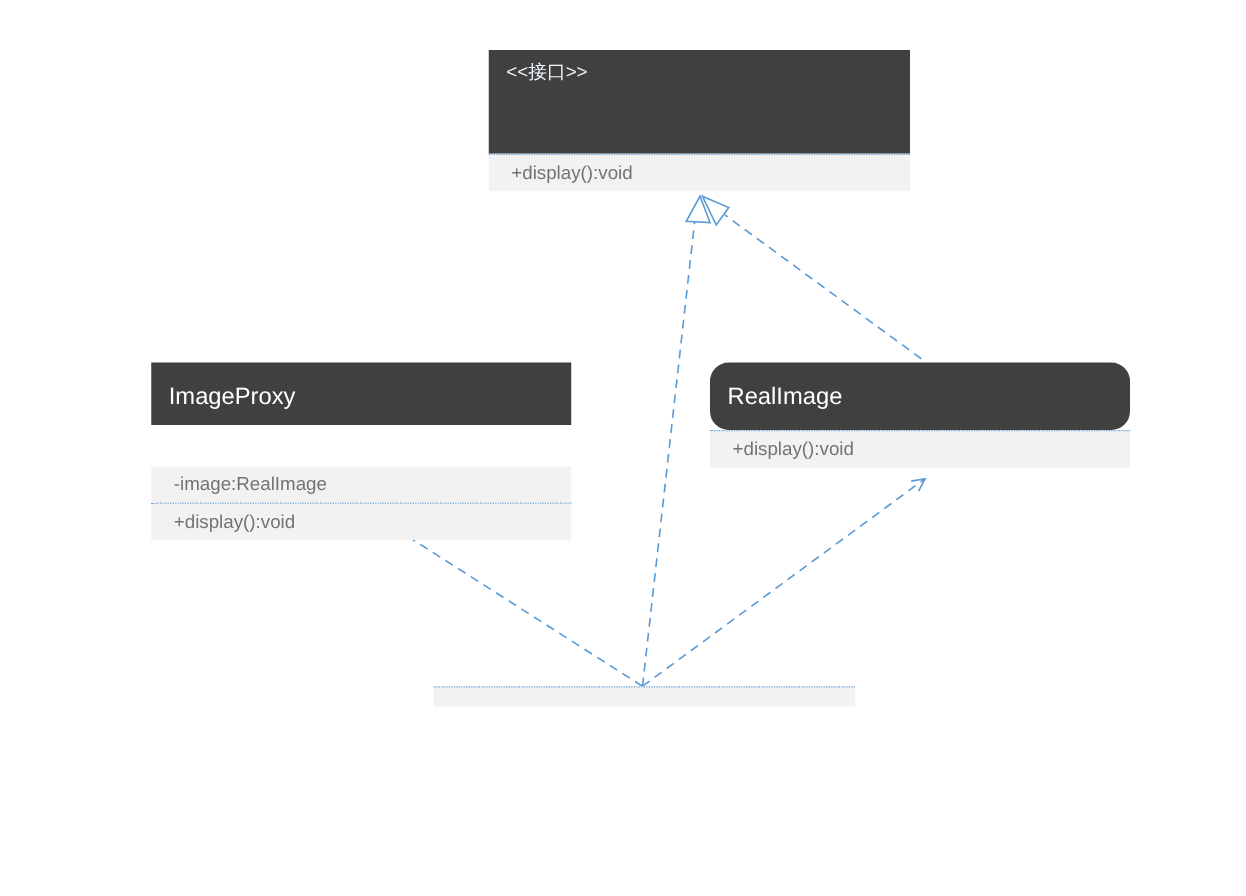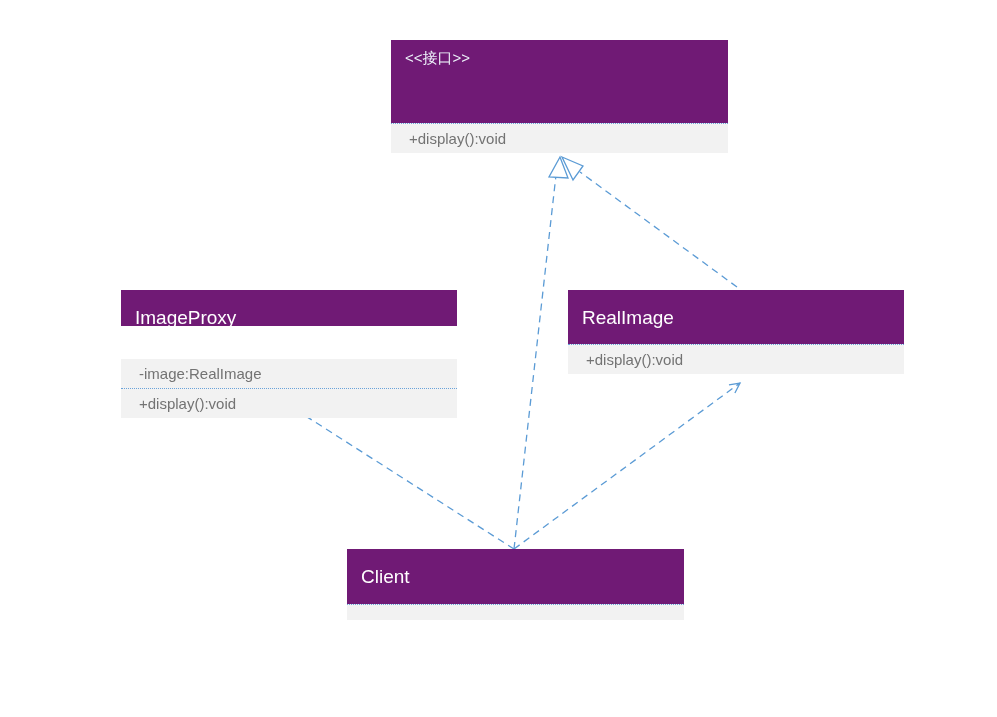--- a/index.html
+++ b/index.html
@@ -24,21 +24,21 @@
     top: 0;
     width: 997px;
     height: 717px;
     pointer-events: none;
   }
   .uml-class {
     position: absolute;
     box-sizing: border-box;
   }
   .class-header {
-    background: #701a75;
+    background: #404040;
     color: #ffffff;
     box-sizing: border-box;
     padding: 8px 14px 0 14px;
     overflow: hidden;
   }
   .stereotype {
     font-size: 15px;
     line-height: 20px;
     color: #eef4fb;
     white-space: nowrap;
@@ -62,23 +62,23 @@
     overflow: hidden;
   }
   .compartment.empty {
     padding: 0;
     height: 16px;
   }
   
   #class-image      { left: 391px; top: 40px;  width: 337px; }
   #class-image .class-header { height: 83px; }
   #class-imageproxy { left: 121px; top: 290px; width: 336px; }
-  #class-imageproxy .class-header { height: 36px; padding-top: 12px; }
+  #class-imageproxy .class-header { height: 50px; padding-top: 12px; }
   #class-realimage  { left: 568px; top: 290px; width: 336px; }
-  #class-realimage .class-header { height: 54px; padding-top: 12px; }
+  #class-realimage .class-header { height: 54px; padding-top: 12px; border-radius: 15px; }
   #class-client     { left: 347px; top: 549px; width: 337px; }
   #class-client .class-header { height: 55px; padding-top: 12px; }
 </style>
 </head>
 <body>
 
 <div id="canvas">
 
   <svg id="edges" viewBox="0 0 997 717" xmlns="http://www.w3.org/2000/svg">
     <defs>
@@ -130,21 +130,18 @@
   <div class="uml-class" id="class-realimage">
     <div class="class-header">
       <div class="class-name">RealImage</div>
     </div>
     <div class="compartment">
       <span>+display():void</span>
     </div>
   </div>
 
   <div class="uml-class" id="class-client">
-    <div class="class-header">
-      <div class="class-name">Client</div>
-    </div>
     <div class="compartment empty">
       <span></span>
     </div>
   </div>
 
 </div>
 
 </body></html>

